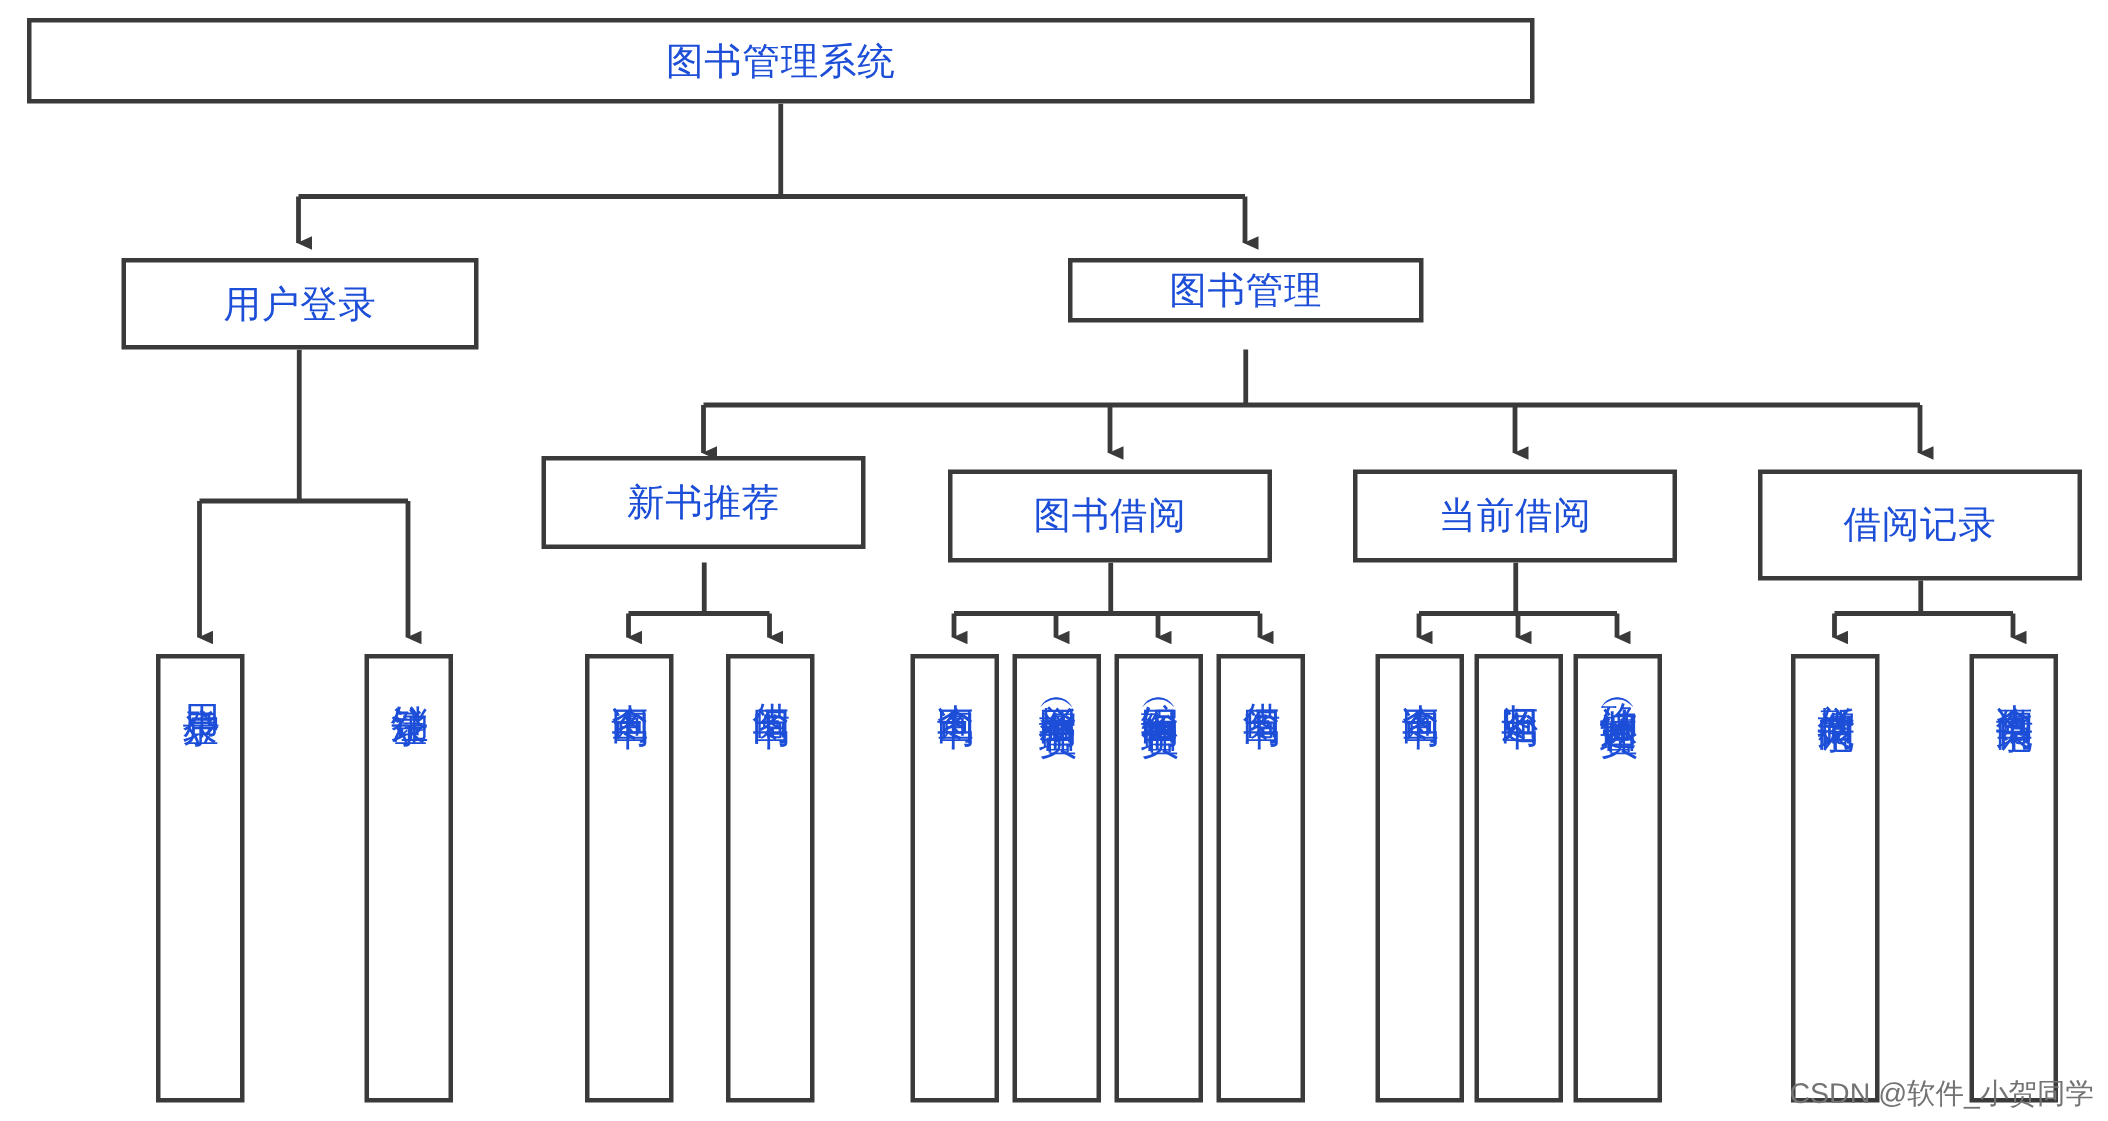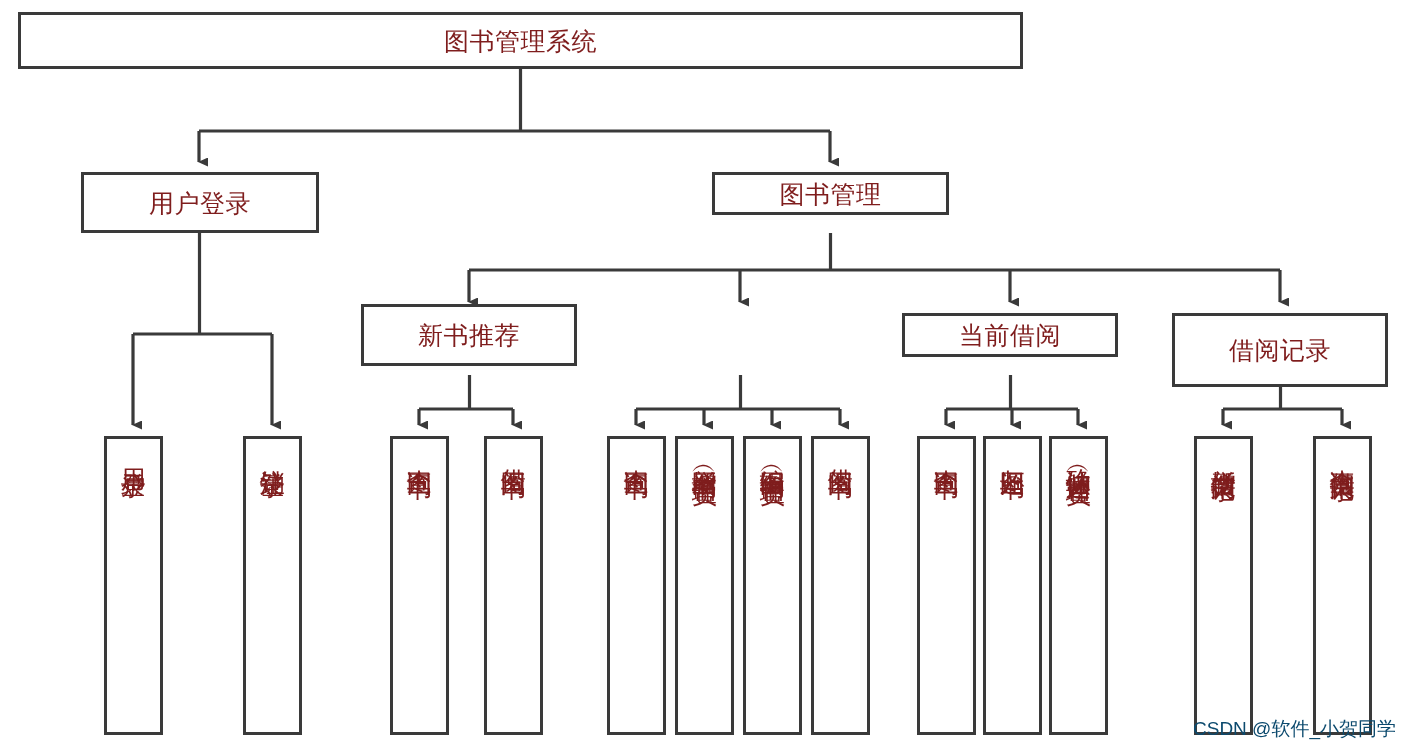--- a/index.html
+++ b/index.html
@@ -30,21 +30,21 @@
     border: 3px solid #3a3a3a;
     background: #ffffff;
     display: flex;
     align-items: center;
     justify-content: center;
     color: #1c1c1c;
     z-index: 3;
   }
   .node-label {
     font-family: "Liberation Sans", "DejaVu Sans", sans-serif;
-    color: #7f1d1d;
+    color: #1d4ed8;
     letter-spacing: 0.5px;
     white-space: nowrap;
   }
   
   .node-h .node-label {
     font-size: 25px;
     line-height: 1.2;
   }
   .node-root .node-label {
     font-size: 25px;
@@ -135,21 +135,24 @@
   <div class="node-box node-h" style="left: 81px; top: 172px; width: 238px; height: 61px;">
     <span class="node-label">用户登录</span>
   </div>
   <div class="node-box node-h" style="left: 712px; top: 172px; width: 237px; height: 43px;">
     <span class="node-label">图书管理</span>
   </div>
 
   <div class="node-box node-h" style="left: 361px; top: 304px; width: 216px; height: 62px;">
     <span class="node-label">新书推荐</span>
   </div>
-  <div class="node-box node-h" style="left: 902px; top: 313px; width: 216px; height: 44px;">
+  <div class="node-box node-h" style="left: 632px; top: 313px; width: 216px; height: 62px;">
+    <span class="node-label">图书借阅</span>
+  </div>
+  <div class="node-box node-h" style="left: 902px; top: 313px; width: 216px; height: 62px;">
     <span class="node-label">当前借阅</span>
   </div>
   <div class="node-box node-h" style="left: 1172px; top: 313px; width: 216px; height: 74px;">
     <span class="node-label">借阅记录</span>
   </div>
 
   <div class="node-box node-v" style="left: 104px; top: 436px; width: 59px; height: 299px;">
     <span class="node-label">用户登录</span>
   </div>
   <div class="node-box node-v" style="left: 243px; top: 436px; width: 59px; height: 299px;">
@@ -182,15 +185,15 @@
   <div class="node-box node-v" style="left: 1049px; top: 436px; width: 59px; height: 299px;">
     <span class="node-label">确认归还（管理员）</span>
   </div>
   <div class="node-box node-v" style="left: 1194px; top: 436px; width: 59px; height: 299px;">
     <span class="node-label">新增借阅记录</span>
   </div>
   <div class="node-box node-v" style="left: 1313px; top: 436px; width: 59px; height: 299px;">
     <span class="node-label">查询借阅记录</span>
   </div>
 
-  <div class="watermark" style="left: 1193px; top: 716px; color: #0c4a6e;">CSDN @软件_小贺同学</div>
+  <div class="watermark" style="left: 1193px; top: 716px; color: #737373;">CSDN @软件_小贺同学</div>
 
 </div>
 
 </body></html>

